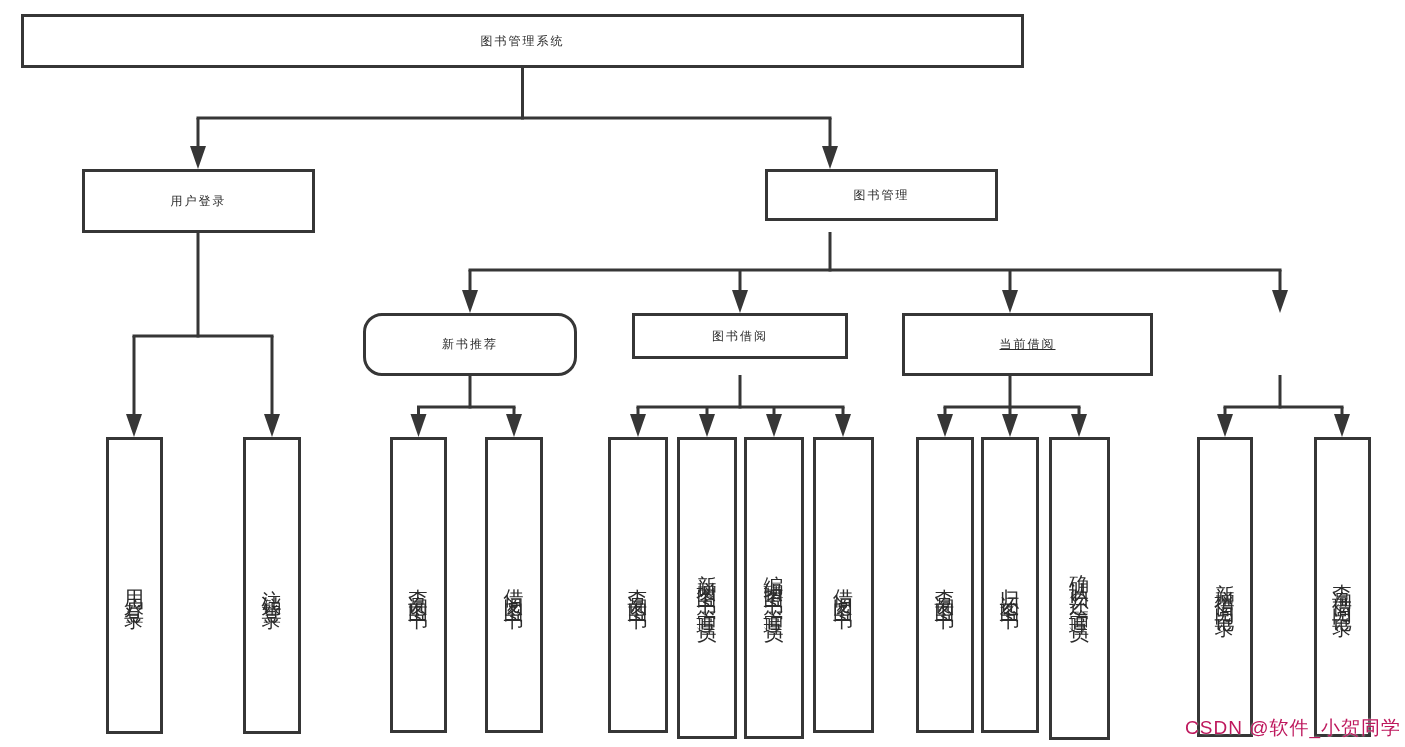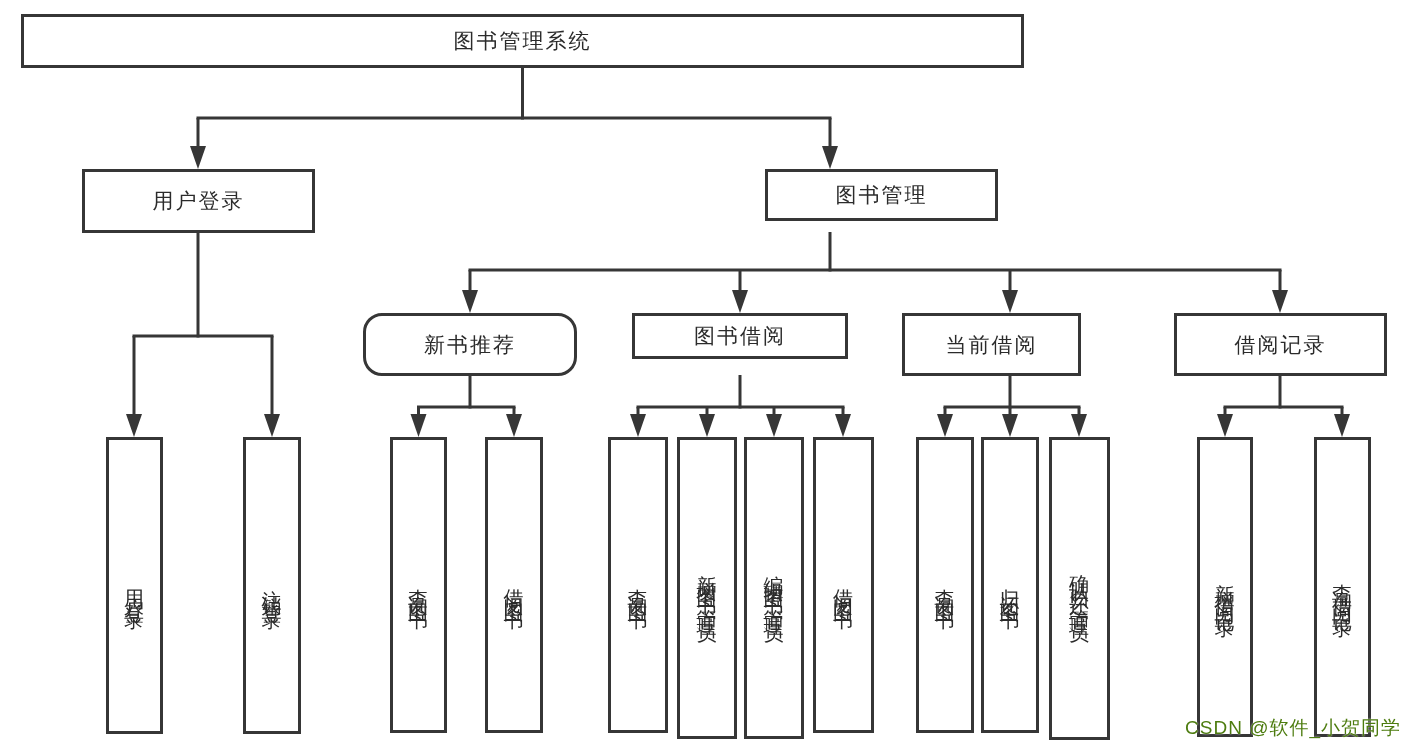--- a/index.html
+++ b/index.html
@@ -19,39 +19,39 @@
   }
   .node {
     position: absolute;
     box-sizing: border-box;
     border: 3px solid #363636;
     background: #ffffff;
     display: flex;
     align-items: center;
     justify-content: center;
     color: #2b2b2b;
-    font-size: 21px;
+    font-size: 12px;
     letter-spacing: 2px;
     text-align: center;
     z-index: 2;
   }
   .node.leaf {
     writing-mode: vertical-rl;
     text-orientation: mixed;
     letter-spacing: 7px;
     font-size: 20px;
     line-height: 1;
     padding-top: 4px;
   }
   .watermark {
     position: absolute;
     right: 4px;
     bottom: 6px;
     font-size: 19px;
-    color: #4d7c0f;
+    color: #be185d;
     letter-spacing: 1px;
     text-shadow: 0 0 2px #ffffff;
     z-index: 3;
     white-space: nowrap;
   }
 </style>
 </head>
 <body>
 
 <div class="canvas">
@@ -122,22 +122,21 @@
     </g>
   </svg>
 
   <div class="node" style="left:21px; top:14px; width:1003px; height:54px;">图书管理系统</div>
 
   <div class="node" style="left:82px; top:169px; width:233px; height:64px;">用户登录</div>
   <div class="node" style="left:741px; top:169px; width:233px; height:52px;margin-left:24px;">图书管理</div>
 
   <div class="node" style="left:363px; top:313px; width:214px; height:63px;border-radius:19px;">新书推荐</div>
   <div class="node" style="left:632px; top:313px; width:216px; height:46px;">图书借阅</div>
-  <div class="node" style="left:902px; top:313px; width:179px; height:63px;">当前借阅</div>
-  <div class="node" style="left:1174px; top:313px; width:213px; height:63px;">借阅记录</div>
+  <div class="node" style="left:902px; top:313px; width:251px; height:63px;text-decoration:underline;">当前借阅</div>
 
   <div class="node leaf" style="left:106px; top:437px; width:57px; height:297px;">用户登录</div>
   <div class="node leaf" style="left:243px; top:437px; width:58px; height:297px;">注销登录</div>
 
   <div class="node leaf" style="left:390px; top:437px; width:57px; height:296px;">查询图书</div>
   <div class="node leaf" style="left:485px; top:437px; width:58px; height:296px;">借阅图书</div>
 
   <div class="node leaf" style="left:608px; top:437px; width:60px; height:296px;">查询图书</div>
   <div class="node leaf" style="left:677px; top:437px; width:60px; height:302px;">新增图书（管理员）</div>
   <div class="node leaf" style="left:744px; top:437px; width:60px; height:302px;">编辑图书（管理员）</div>

